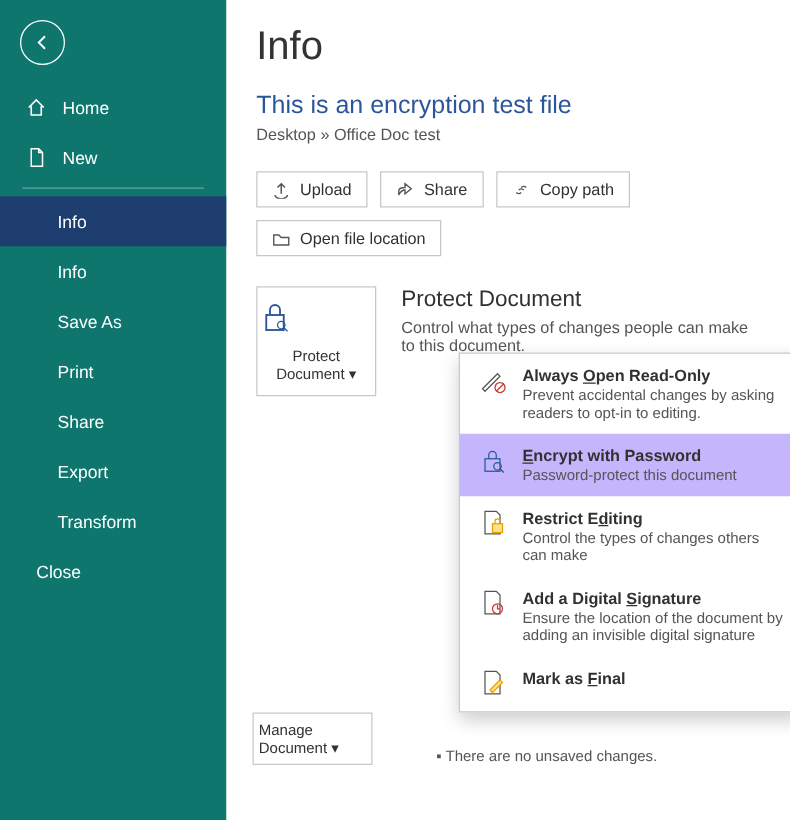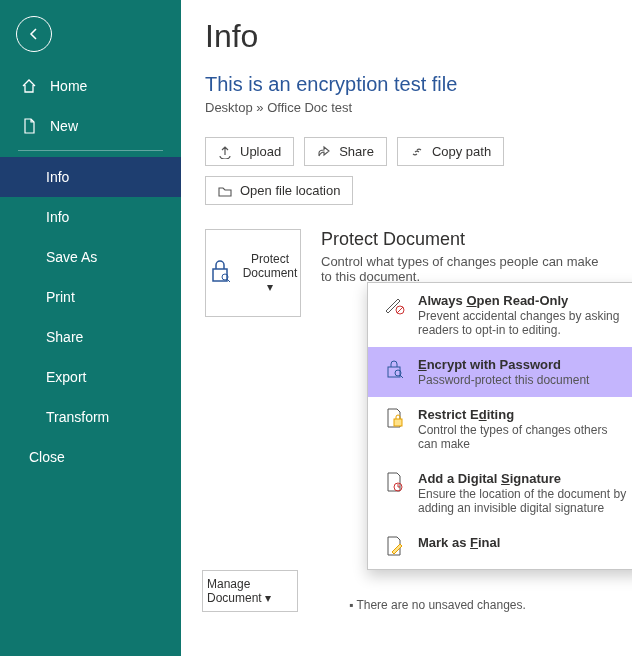--- a/index.html
+++ b/index.html
@@ -10,21 +10,21 @@
   .nav-item.active { background: #1e3e70; }
   .nav-item .icon { width: 18px; height: 18px; display: flex; align-items: center; justify-content: center; }
   .nav-sep { border-top: 1px solid rgba(255,255,255,0.35); margin: 4px 18px 6px 18px; }
   .content { flex: 1; padding: 18px 24px 0 24px; color: #323130; position: relative; }
   h1 { font-size: 32px; font-weight: 400; color: #333; margin-bottom: 18px; }
   .doc-title { font-size: 20px; color: #2b579a; margin-bottom: 4px; }
   .breadcrumb { font-size: 13px; color: #555; margin-bottom: 22px; }
   .actions { display: flex; gap: 10px; margin-bottom: 24px; flex-wrap: wrap; }
   .abtn { border: 1px solid #c7c7c7; background: #fff; padding: 6px 12px; font-size: 13px; display: flex; align-items: center; gap: 8px; cursor: pointer; }
   .info-section { display: flex; gap: 20px; align-items: flex-start; }
-  .bigbtn { width: 96px; height: 88px; border: 1px solid #c7c7c7; display: flex; flex-direction: row; align-items: center; justify-content: center; font-size: 12px; gap: 6px; cursor: pointer; color: #2b579a; }
+  .bigbtn { width: 96px; height: 88px; border: 1px solid #c7c7c7; display: flex; flex-direction: column; align-items: flex-start; justify-content: center; font-size: 12px; gap: 6px; cursor: pointer; color: #2b579a; }
   .bigbtn .icon { width: 32px; height: 32px; }
   .bigbtn .lbl { color: #333; text-align: center; }
   .section-head { font-size: 18px; color: #323130; margin-bottom: 4px; }
   .section-desc { font-size: 13px; color: #555; max-width: 280px; }
   .menu { position: absolute; left: 186px; top: 282px; width: 278px; background: #fff; border: 1px solid #c7c7c7; box-shadow: 0 6px 14px rgba(0,0,0,0.2); z-index: 20; }
   .menu-item { display: flex; gap: 12px; padding: 10px 14px 10px 14px; cursor: pointer; }
   .menu-item.hl { background: #c4b5fd; }
   .menu-item .micon { width: 24px; height: 24px; flex-shrink: 0; display: flex; align-items: flex-start; justify-content: center; }
   .menu-item .mtitle { font-size: 13px; font-weight: 600; }
   .menu-item .mtitle .ul { text-decoration: underline; }

